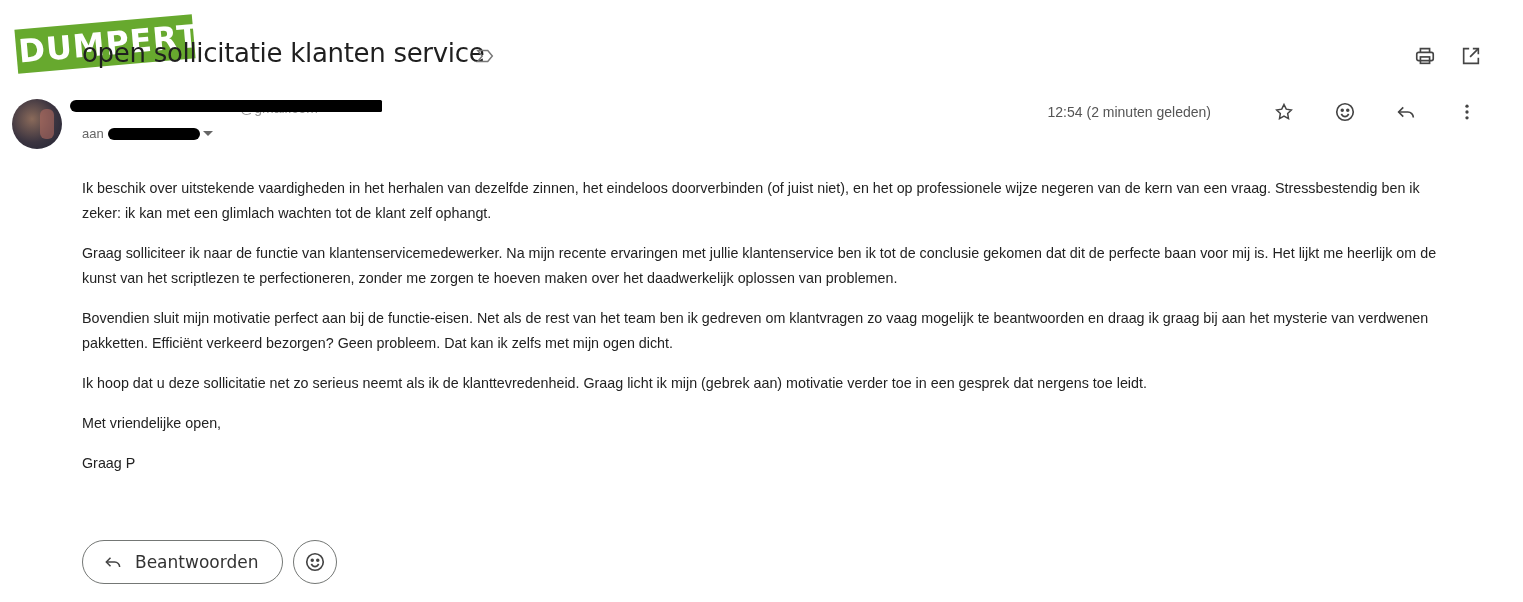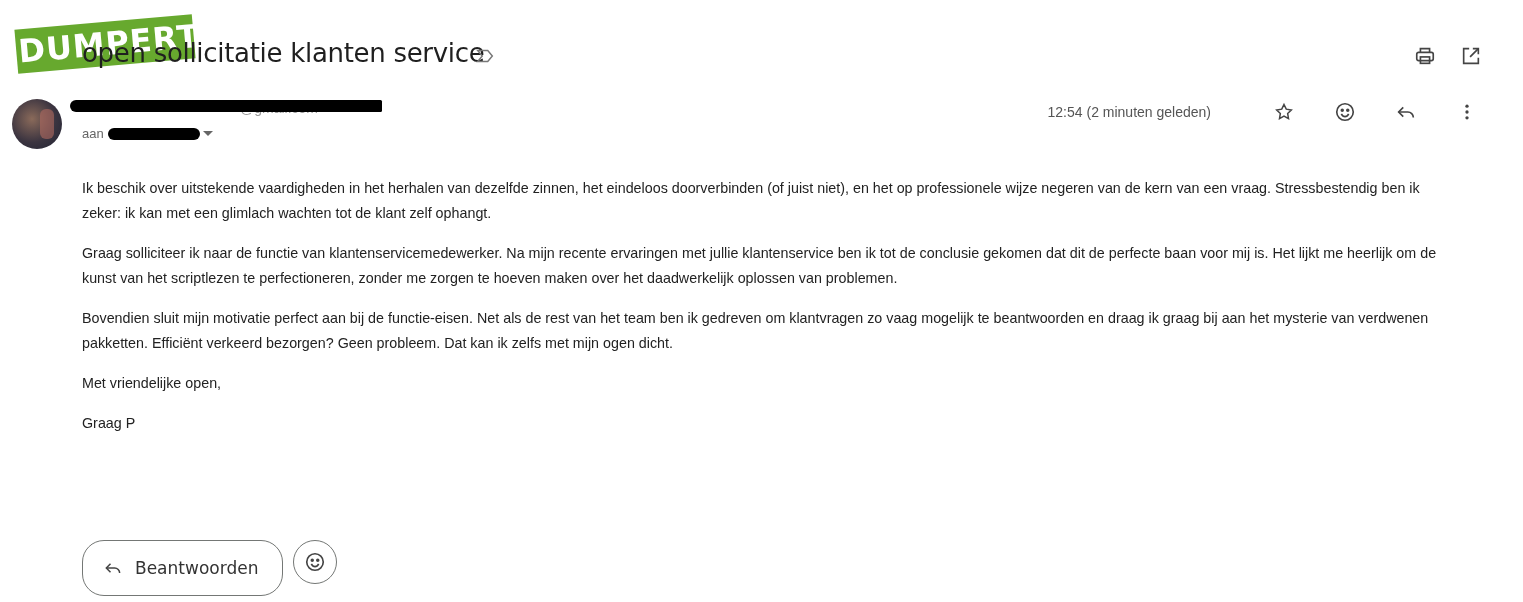--- a/index.html
+++ b/index.html
@@ -17,21 +17,21 @@
   .to-line { position:absolute; left:82px; top:126px; font-size:13px; color:#666; display:flex; align-items:center; }
   .to-line .redact { display:inline-block; width:92px; height:12px; background:#000; border-radius:6px; margin-left:4px; }
   .to-line .caret { display:inline-block; width:0; height:0; border-left:5px solid transparent; border-right:5px solid transparent; border-top:5px solid #666; margin-left:3px; }
   .meta { position:absolute; top:100px; right:44px; display:flex; align-items:center; gap:11px; }
   .timestamp { font-size:14px; color:#555; margin-right:24px; }
   .meta .icon-btn { margin-left:26px; }
   .meta .icon-btn:first-of-type { margin-left:0; }
   .body { position:absolute; left:82px; top:176px; width:1370px; font-size:14.3px; line-height:25px; color:#222; }
   .body p { margin:0 0 15px 0; }
   .actions { position:absolute; left:82px; top:540px; display:flex; gap:10px; }
-  .pill { height:56px; border:1px solid #747775; border-radius:22px; display:flex; align-items:center; padding:0 24px 0 20px; font-size:17px; color:#333; font-family:"DejaVu Sans", sans-serif; cursor:pointer; box-sizing:border-box; background:#fff; }
+  .pill { height:44px; border:1px solid #747775; border-radius:22px; display:flex; align-items:center; padding:0 24px 0 20px; font-size:17px; color:#333; font-family:"DejaVu Sans", sans-serif; cursor:pointer; box-sizing:border-box; background:#fff; }
   .pill svg { margin-right:12px; }
   .round { width:44px; height:44px; border:1px solid #747775; border-radius:50%; display:flex; align-items:center; justify-content:center; box-sizing:border-box; cursor:pointer; }
 </style>
 </head>
 <body>
 
 <div class="dumpert">
     <span>DUMPERT</span>
   </div>
 
@@ -100,20 +100,21 @@
         <circle cx="12" cy="12" r="2"></circle>
         <circle cx="12" cy="19" r="2"></circle>
       </svg>
   </span>
 </div>
 
 <div class="body">
   <p>Ik beschik over uitstekende vaardigheden in het herhalen van dezelfde zinnen, het eindeloos doorverbinden (of juist niet), en het op professionele wijze negeren van de kern van een vraag. Stressbestendig ben ik zeker: ik kan met een glimlach wachten tot de klant zelf ophangt.</p>
   <p>Graag solliciteer ik naar de functie van klantenservicemedewerker. Na mijn recente ervaringen met jullie klantenservice ben ik tot de conclusie gekomen dat dit de perfecte baan voor mij is. Het lijkt me heerlijk om de kunst van het scriptlezen te perfectioneren, zonder me zorgen te hoeven maken over het daadwerkelijk oplossen van problemen.</p>
   <p>Bovendien sluit mijn motivatie perfect aan bij de functie-eisen. Net als de rest van het team ben ik gedreven om klantvragen zo vaag mogelijk te beantwoorden en draag ik graag bij aan het mysterie van verdwenen pakketten. Efficiënt verkeerd bezorgen? Geen probleem. Dat kan ik zelfs met mijn ogen dicht.</p>
+  <p>Ik hoop dat u deze sollicitatie net zo serieus neemt als ik de klanttevredenheid. Graag licht ik mijn (gebrek aan) motivatie verder toe in een gesprek dat nergens toe leidt.</p>
   <p>Met vriendelijke open,</p>
   <p>Graag P</p>
 </div>
 
 <div class="actions">
   <div class="pill">
     <svg width="20" height="20" viewBox="0 0 24 24" fill="none" stroke="#444" stroke-width="1.8">
         <path d="M9 7L4 12l5 5"></path>
         <path d="M4 12h10a6 6 0 0 1 6 6"></path>
       </svg>

